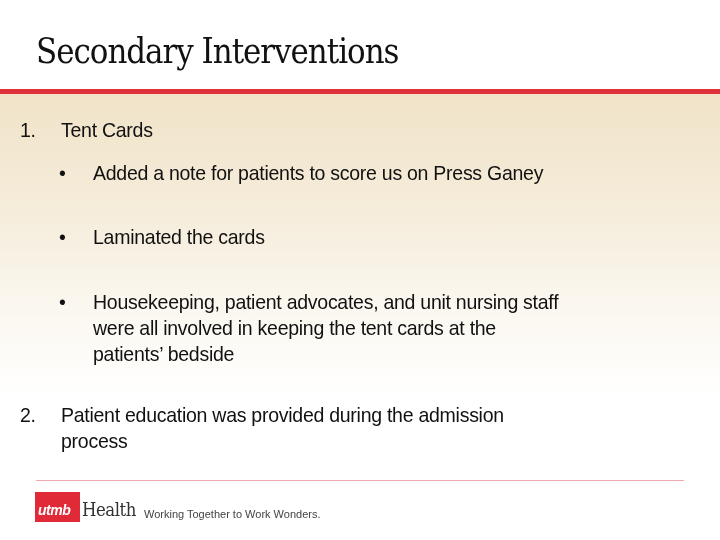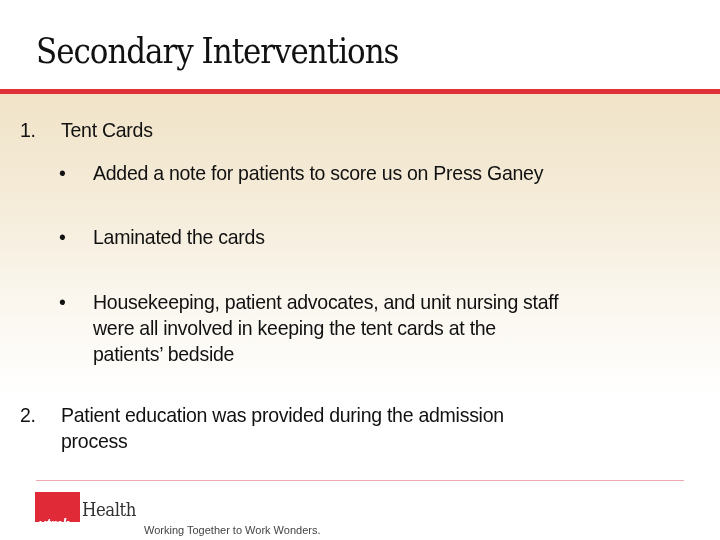--- a/index.html
+++ b/index.html
@@ -14,23 +14,23 @@
     .b1 { left: 59px; top: 160px; }
     .bt1 { left: 93px; top: 160px; }
     .b2 { left: 59px; top: 224px; }
     .bt2 { left: 93px; top: 224px; }
     .b3 { left: 59px; top: 289px; }
     .bt3 { left: 93px; top: 289px; }
     .num2 { left: 20px; top: 402px; }
     .l2 { left: 61px; top: 402px; }
     .footer-rule { position: absolute; left: 36px; top: 480px; width: 648px; height: 1px; background: #EFA8AE; }
     .logo-box { position: absolute; left: 35px; top: 492px; width: 45px; height: 30px; background: #E02A37; }
-    .logo-utmb { position: absolute; left: 3px; top: 24px; color: #fff; font-weight: bold; font-style: italic; font-size: 14px; letter-spacing: -0.5px; }
+    .logo-utmb { position: absolute; left: 3px; top: 10px; color: #fff; font-weight: bold; font-style: italic; font-size: 14px; letter-spacing: -0.5px; }
     .logo-health { position: absolute; left: 82px; top: 499px; font-family: "DejaVu Serif", serif; font-size: 18px; color: #333; letter-spacing: -0.5px; transform: scaleX(0.92); transform-origin: left top; }
-    .tagline { position: absolute; left: 144px; top: 524px; font-size: 11px; color: #444; white-space: nowrap; }
+    .tagline { position: absolute; left: 144px; top: 508px; font-size: 11px; color: #444; white-space: nowrap; }
   </style>
 </head>
 <body>
 
 <div class="title-area">
   <div class="title">Secondary Interventions</div>
 </div>
 <div class="red-rule"></div>
 <div class="content-bg"></div>
 

